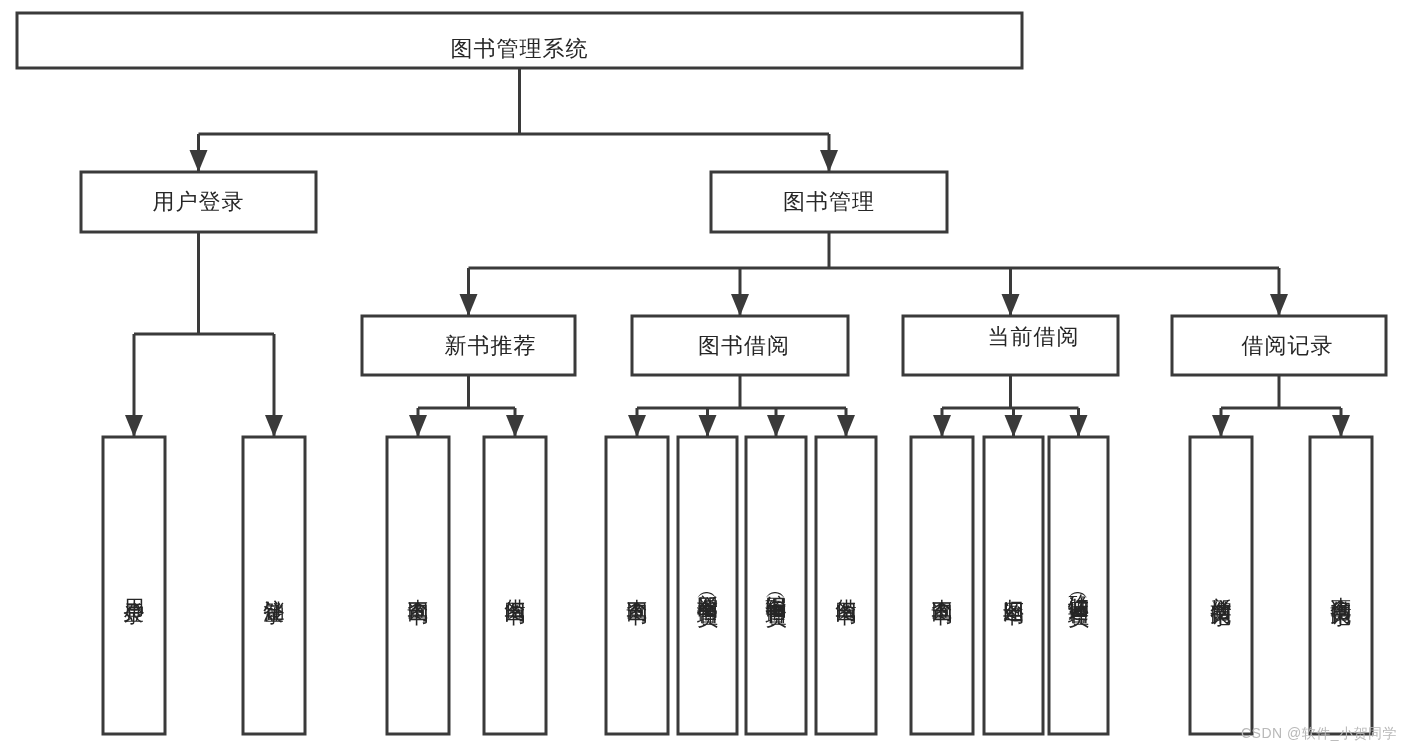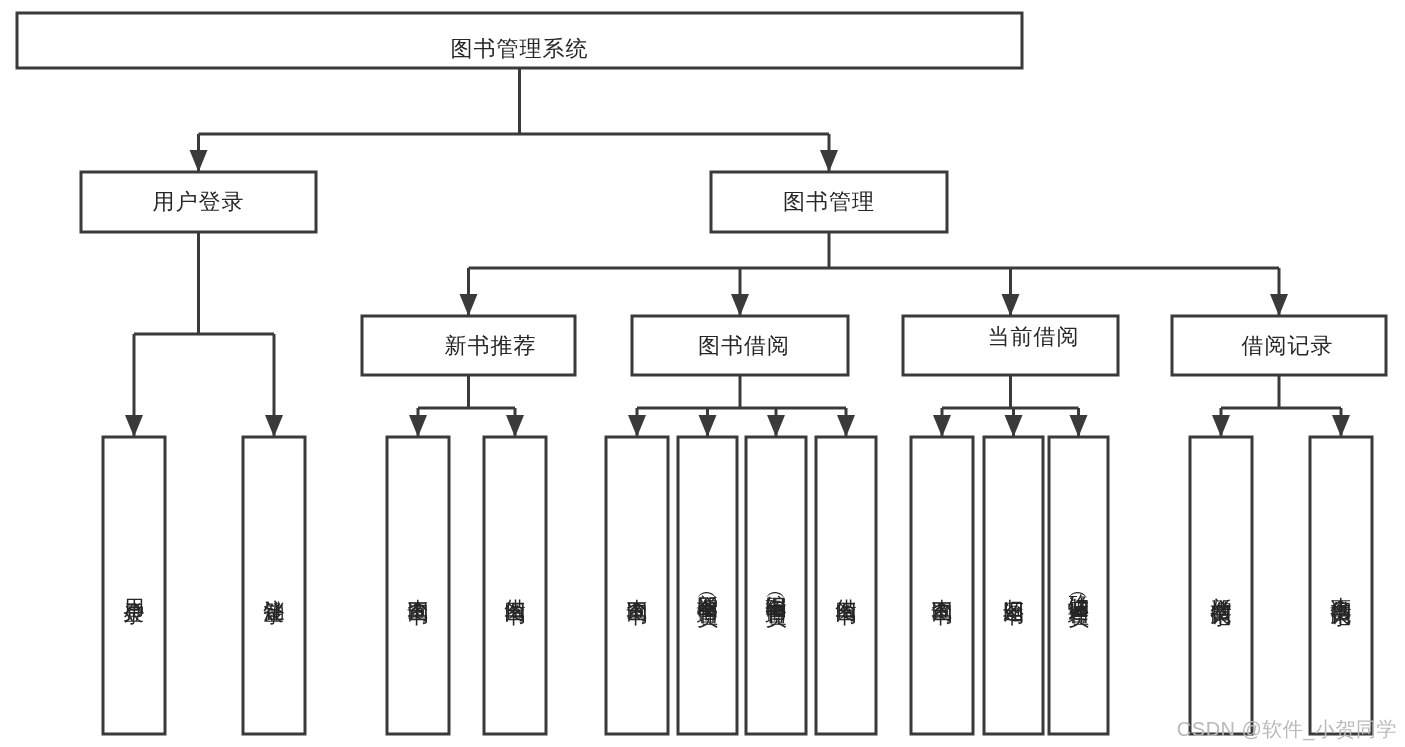--- a/index.html
+++ b/index.html
@@ -43,21 +43,21 @@
     font-size:22px;
     color:#262626;
     letter-spacing:1px;
     white-space:nowrap;
     font-family:"Liberation Sans","DejaVu Sans",sans-serif;
   }
   #watermark{
     position:absolute;
     right:8px;
     bottom:4px;
-    font-size:20px;
+    font-size:14px;
     color:#b9b9b9;
     letter-spacing:0.5px;
     font-family:"Liberation Sans","DejaVu Sans",sans-serif;
     white-space:nowrap;
   }
 </style>
 </head>
 <body>
 
 <div id="diagram-root">

